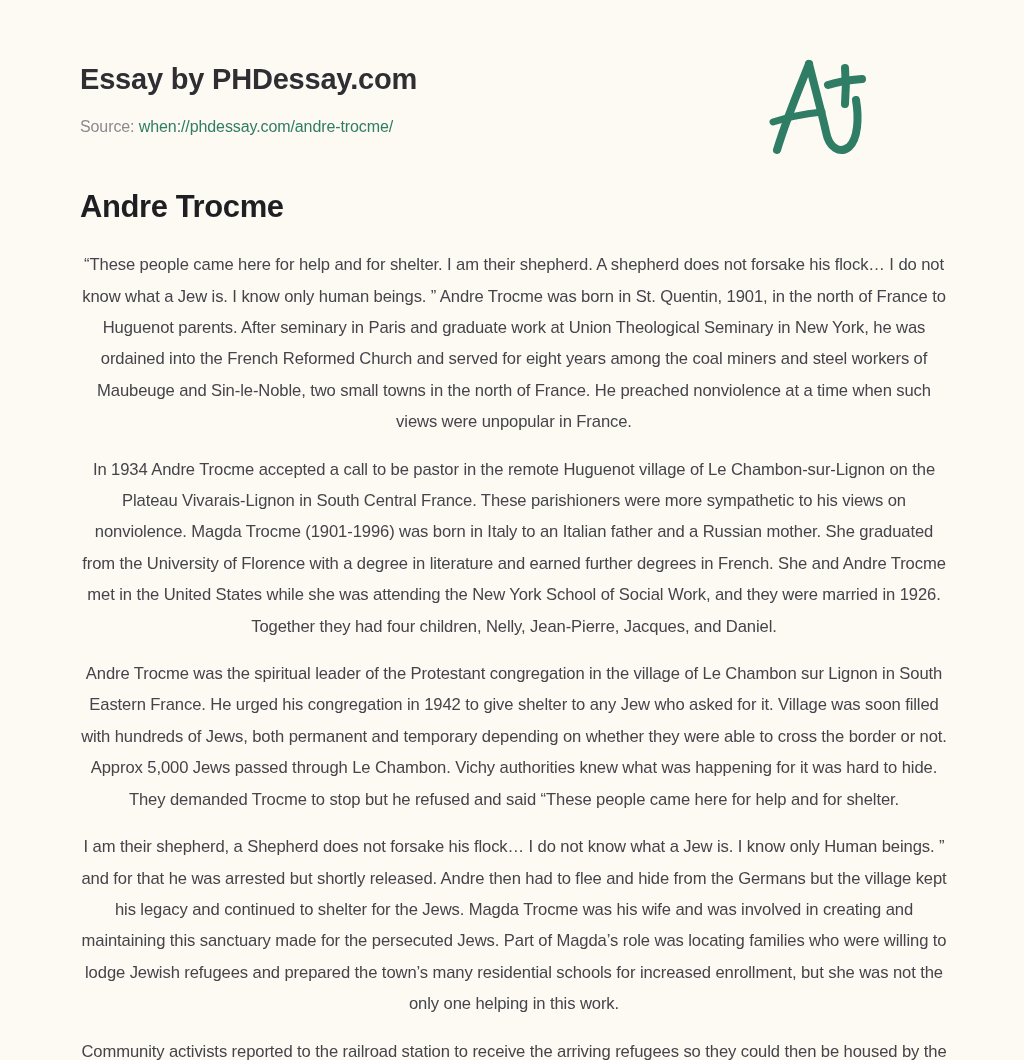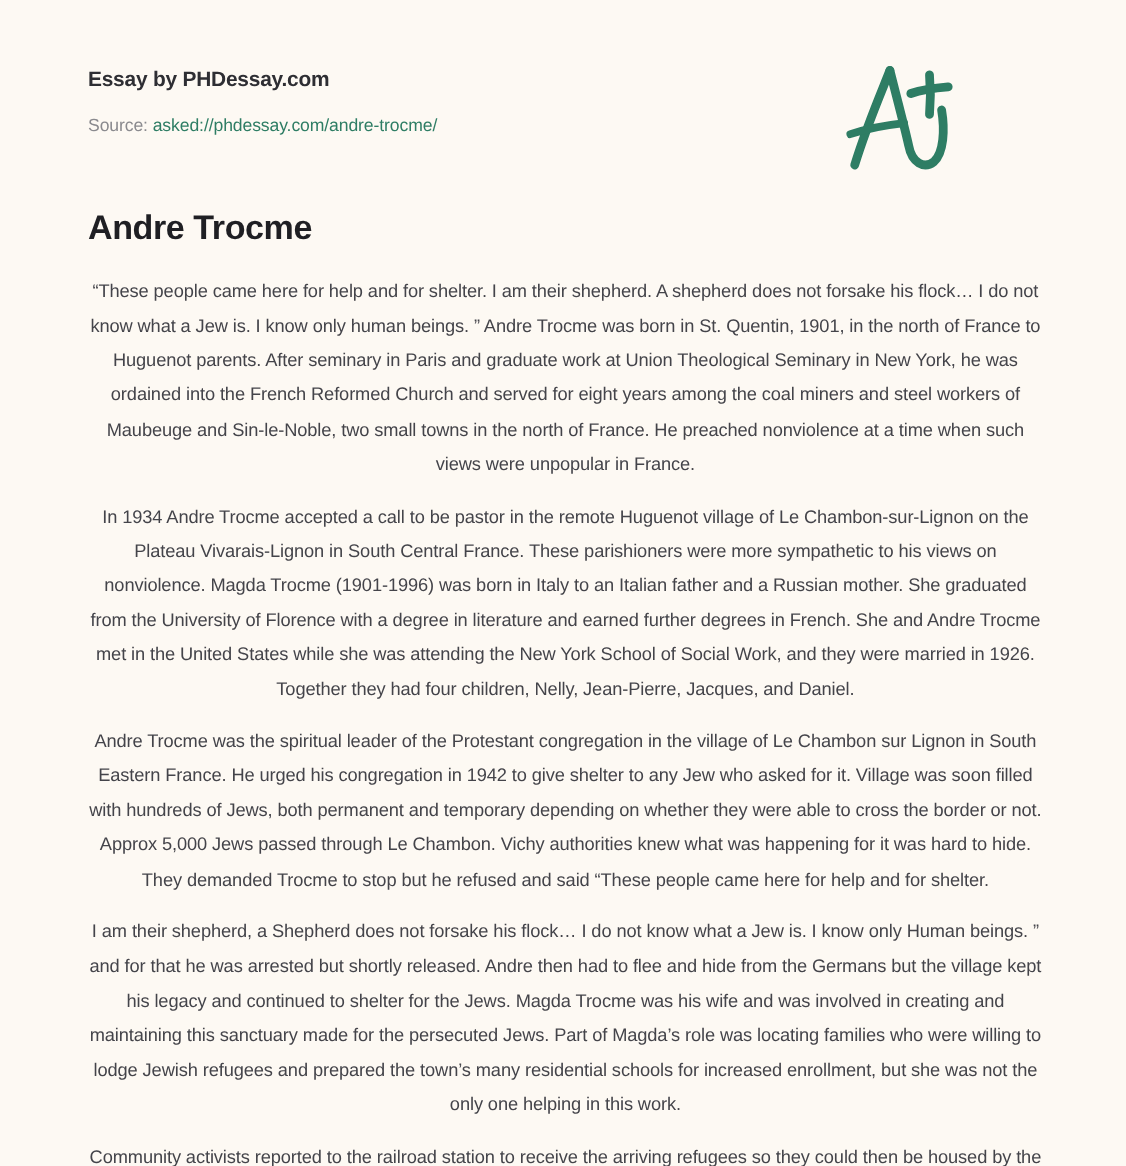--- a/index.html
+++ b/index.html
@@ -24,21 +24,21 @@
     padding: 0 80px;
   }
 
   
   .header {
     position: relative;
     padding-top: 62px;
     height: 175px;
   }
   .brand-line {
-    font-size: 19px;
+    font-size: 29px;
     font-weight: bold;
     color: #2e2e33;
     letter-spacing: -0.2px;
     line-height: 1.2;
   }
   .source-line {
     margin-top: 20px;
     font-size: 16px;
     line-height: 1.2;
     color: #8a8a8e;
@@ -90,21 +90,21 @@
 </style>
 </head>
 <body>
 
 <div class="page">
 
   <div class="header">
     <div class="brand-line">Essay by PHDessay.com</div>
     <div class="source-line">
       <span class="source-label">Source:</span>
-      <a class="source-url" href="#">asked://phdessay.com/andre-trocme/</a>
+      <a class="source-url" href="#">when://phdessay.com/andre-trocme/</a>
     </div>
 
     <div class="logo">
       <svg viewBox="0 0 120 115" xmlns="http://www.w3.org/2000/svg" fill="none" stroke="#2e7d64" stroke-linecap="round" stroke-linejoin="round">
 
         <path d="M57 12 C50 30, 36 62, 25 98" stroke-width="8"></path>
 
         <path d="M57 12 C63 36, 70 62, 74 80 C77 96, 88 102, 97 95 C106 87, 107 66, 104 48" stroke-width="8"></path>
 
         <path d="M21 70 C33 66, 52 62, 70 60" stroke-width="7"></path>

